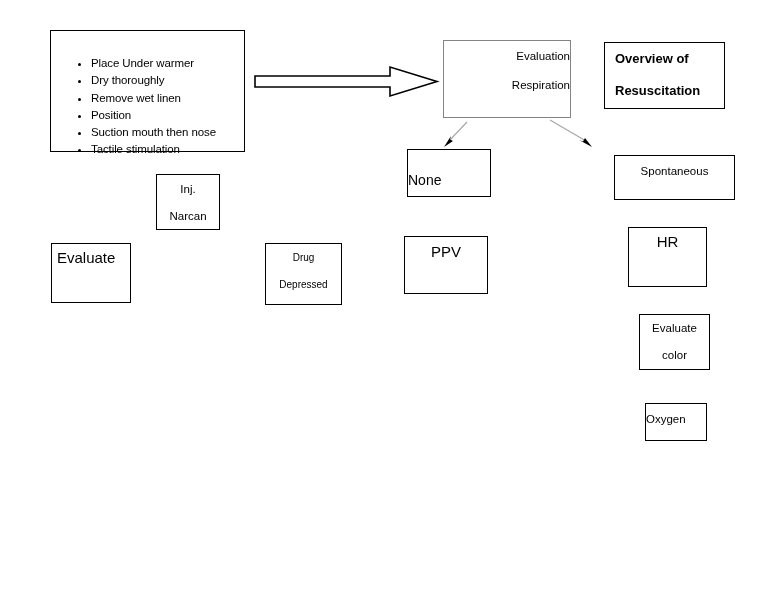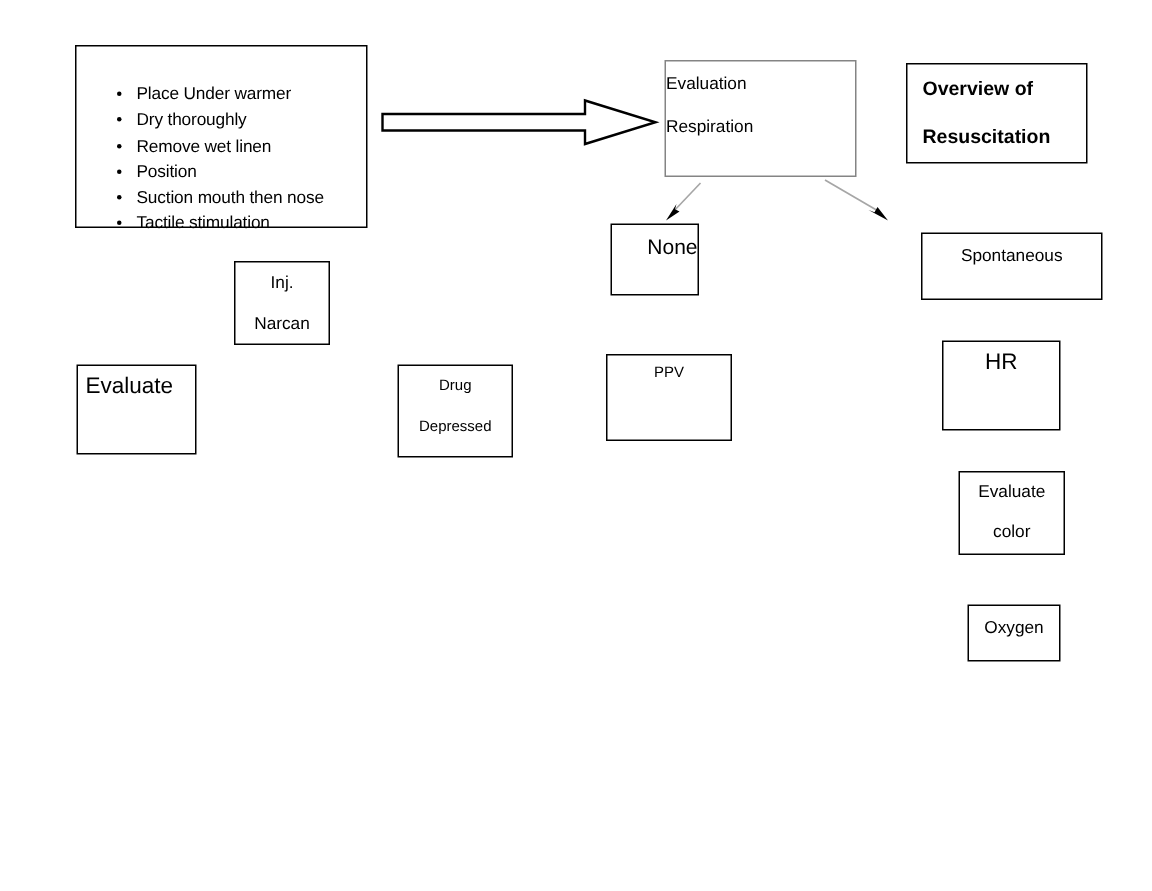--- a/index.html
+++ b/index.html
@@ -53,21 +53,21 @@
     letter-spacing: -0.1px;
   }
 
   
   #box-evaluation {
     left: 443px;
     top: 40px;
     width: 128px;
     height: 78px;
     border: 1.5px solid #848484;
-    align-items: flex-start;
+    align-items: flex-end;
     justify-content: flex-start;
     padding-top: 9px;
     font-size: 11.5px;
   }
   #box-evaluation .line + .line { margin-top: 17px; }
 
   
   #box-title {
     left: 604px;
     top: 42px;
@@ -78,25 +78,25 @@
     padding: 8px 0 0 10px;
     font-size: 13px;
     font-weight: bold;
   }
   #box-title .line + .line { margin-top: 17px; }
 
   
   #box-none {
     left: 407px;
     top: 149px;
-    width: 59px;
+    width: 84px;
     height: 48px;
-    align-items: flex-end;
-    justify-content: flex-start;
-    padding-top: 6px;
+    align-items: flex-start;
+    justify-content: flex-start;
+    padding-top: 22px;
     font-size: 14px;
   }
 
   
   #box-spontaneous {
     left: 614px;
     top: 155px;
     width: 121px;
     height: 45px;
     align-items: center;
@@ -145,21 +145,21 @@
 
   
   #box-ppv {
     left: 404px;
     top: 236px;
     width: 84px;
     height: 58px;
     align-items: center;
     justify-content: flex-start;
     padding-top: 6px;
-    font-size: 10px;
+    font-size: 15px;
   }
 
   
   #box-hr {
     left: 628px;
     top: 227px;
     width: 79px;
     height: 60px;
     align-items: center;
     justify-content: flex-start;
@@ -179,21 +179,20 @@
     font-size: 11.5px;
   }
   #box-evaluate-color .line + .line { margin-top: 15px; }
 
   
   #box-oxygen {
     left: 645px;
     top: 403px;
     width: 62px;
     height: 38px;
-    align-items: center;
     justify-content: flex-start;
     padding-top: 9px;
     font-size: 11.5px;
   }
 
   
   #connectors {
     position: absolute;
     left: 0; top: 0;
     width: 768px;

